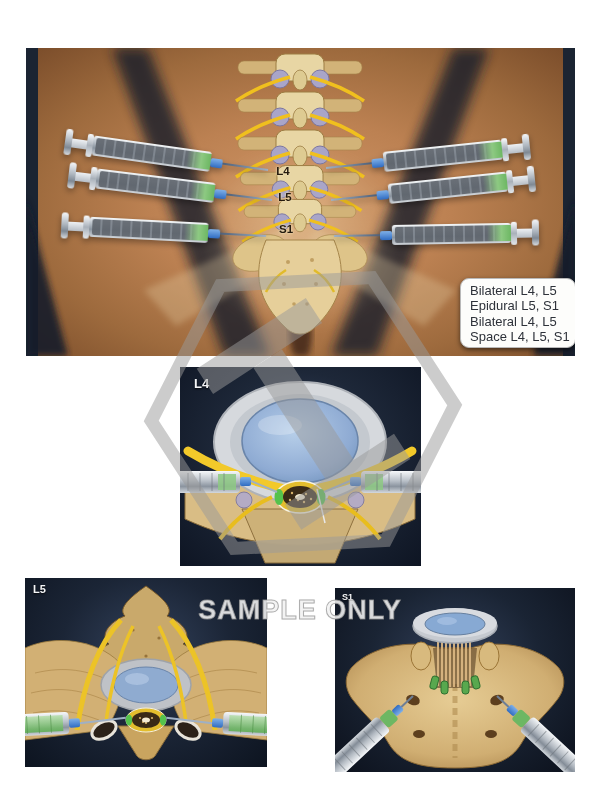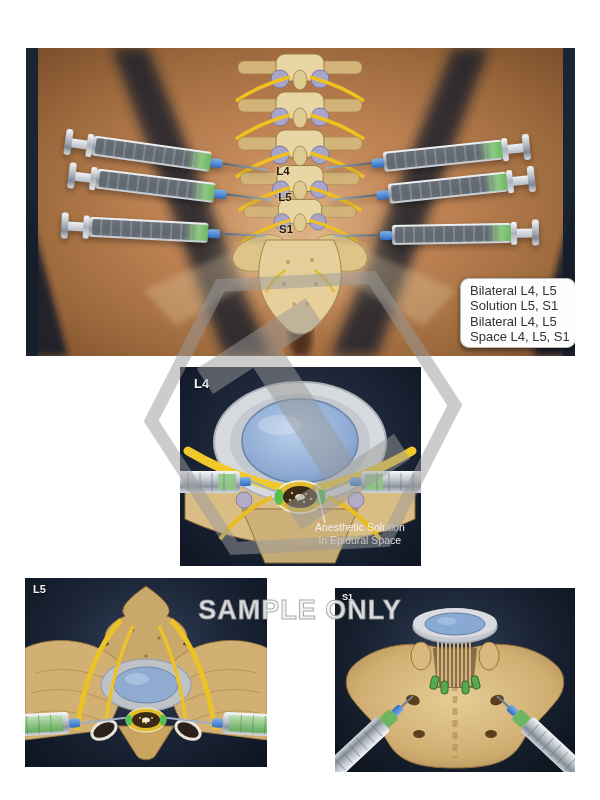--- a/index.html
+++ b/index.html
@@ -226,21 +226,21 @@
       <div class="hub"></div>
         <div class="needle"></div>
     </div>
 
     <div class="spine-label" style="left:257px;top:117px;">L4</div>
     <div class="spine-label" style="left:259px;top:143px;">L5</div>
     <div class="spine-label" style="left:260px;top:175px;">S1</div>
 
     <div class="legend">
       <div>Bilateral L4, L5</div>
-      <div>Solution L5, S1</div>
+      <div>Epidural L5, S1</div>
       <div>Bilateral L4, L5</div>
       <div>Space L4, L5, S1</div>
     </div>
   </div>
 
   <div class="panel panel-l4">
     <svg width="241" height="199" viewBox="0 0 241 199">
       <defs>
         <linearGradient id="m-silver" x1="0" y1="0" x2="0" y2="1">
           <stop offset="0%" stop-color="#f6f8fa"></stop>
@@ -297,24 +297,20 @@
         <rect x="181" y="104" width="66" height="22" rx="4" fill="url(#m-silver)"></rect>
         <rect x="185" y="107" width="18" height="16" fill="#8dc982" opacity=".85"></rect>
         <path d="M197,106 v18 M209,106 v18 M221,106 v18 M233,106 v18" stroke="#6a7178" stroke-width="1" opacity=".6"></path>
         <rect x="170" y="110" width="11" height="9" rx="2" fill="url(#m-hub)"></rect>
         <path d="M170,114 L144,125" stroke="#9fb0c4" stroke-width="2"></path>
       </g>
 
       <path d="M137,122 L145,156" stroke="#e8e8e8" stroke-width="1.5"></path>
     </svg>
     <div class="panel-label lbl-l4">L4</div>
-    <div class="callout-text">
-      <div>Anesthetic Solution</div>
-      <div>in Epidural Space</div>
-    </div>
   </div>
 
   <div class="panel panel-l5">
     <svg width="242" height="189" viewBox="0 0 242 189">
       <defs>
         <linearGradient id="b-silver" x1="0" y1="0" x2="0" y2="1">
           <stop offset="0%" stop-color="#f6f8fa"></stop>
             <stop offset="45%" stop-color="#b9c0c8"></stop>
           <stop offset="70%" stop-color="#8b949f"></stop>
             <stop offset="100%" stop-color="#d4d9de"></stop>

